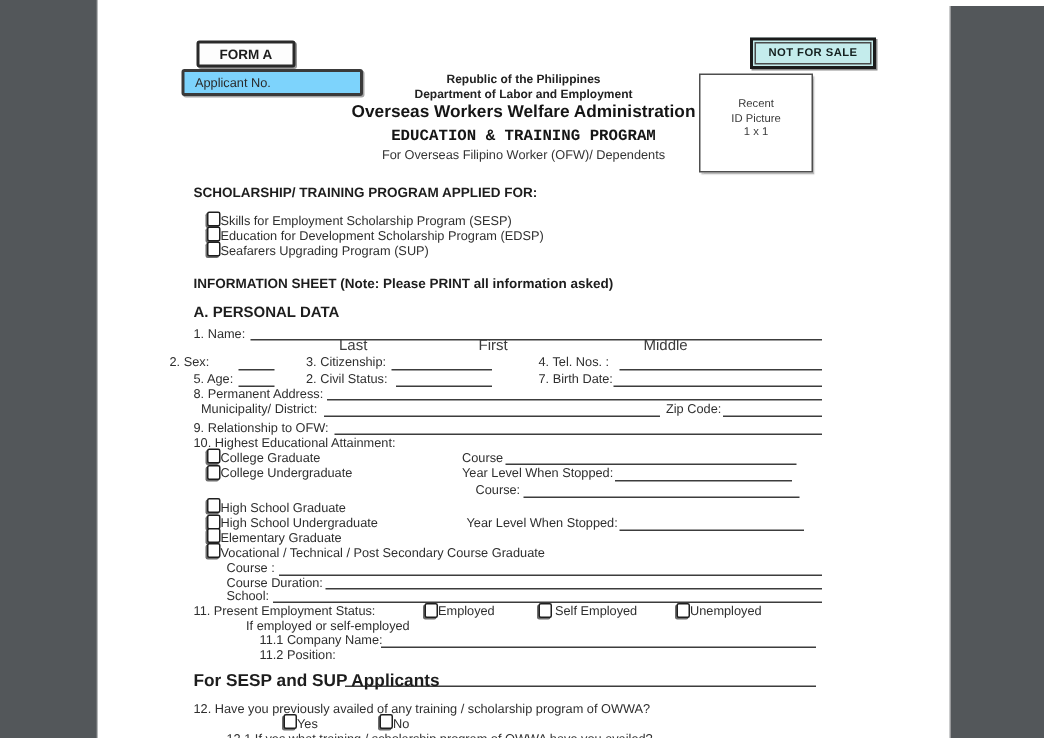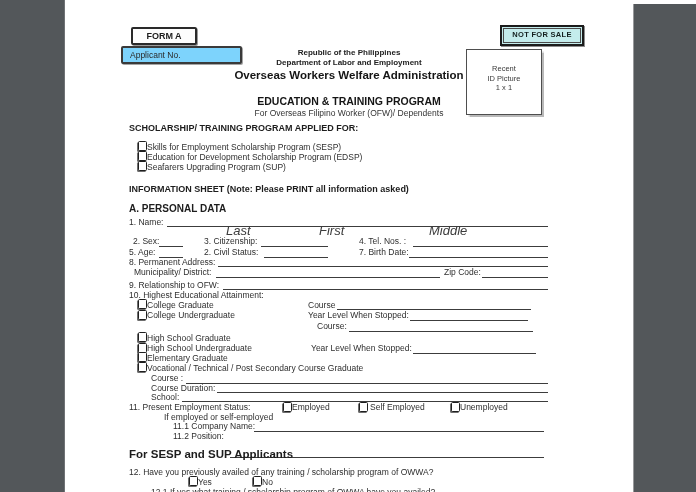--- a/index.html
+++ b/index.html
@@ -44,30 +44,30 @@
   .idbox{
     position:absolute;left:401px;top:49px;width:76px;height:66px;
     border:1.5px solid #4e4e4e;background:#ffffff;box-shadow:1.5px 1.5px 1px #b9b9b9;
     box-sizing:border-box;text-align:center;padding-top:14px;
     font-size:7.5px;line-height:9.5px;color:#3a3a3a;
   }
   
   .hdr{position:absolute;left:0;right:0;top:48px;text-align:center;}
   .hdr .h8{font-size:8px;font-weight:bold;line-height:10px;color:#222;}
   .hdr .h12{font-size:11.5px;font-weight:bold;line-height:12px;margin-top:1px;color:#151515;}
-  .hdr .h10{font-size:10.5px;font-weight:bold;line-height:11px;margin-top:15px;color:#151515;}
+  .hdr .h10{font-size:10.5px;font-weight:bold;line-height:11px;margin-top:5px;color:#151515;font-family:Liberation Mono, monospace;}
   .hdr .h85{font-size:8.5px;line-height:10px;margin-top:1px;color:#333;}
   
   .r{position:absolute;left:0;width:570px;height:10px;font-size:8.5px;line-height:10px;white-space:nowrap;}
   .t{position:absolute;top:0;}
   .b{font-weight:bold;color:#1d1d1d;}
   .s9{font-size:9px;}
   .s10{font-size:10px;}
   .s115{font-size:11.5px;line-height:13px;}
-  .i{font-style:italic;font-size:13px;color:#3c3c3c;}
+  .i{font-size:10px;color:#3c3c3c;}
   .ln{position:absolute;bottom:0;height:0;border-bottom:1px solid #3c3c3c;}
   .cb{
     position:absolute;bottom:1px;width:7px;height:8px;background:#fff;
     border:1px solid #1f1f1f;border-radius:1.5px;box-shadow:-1px 1px 0 #6e6e6e;
   }
 </style>
 </head>
 <body>
 
 <div class="viewer">
@@ -122,21 +122,21 @@
       <span class="t" style="left:64px">1. Name:</span>
       <span class="ln" style="left:102px;width:381px"></span>
     </div>
     <div class="r" style="top:226px">
       <span class="t i" style="left:161px">Last</span>
       <span class="t i" style="left:254px">First</span>
       <span class="t i" style="left:364px">Middle</span>
     </div>
 
     <div class="r" style="top:236px;height:11px">
-      <span class="t" style="left:68px">2. Sex:</span>
+      <span class="t" style="left:48px">2. Sex:</span>
       <span class="ln" style="left:94px;width:24px"></span>
       <span class="t" style="left:139px">3. Citizenship:</span>
       <span class="ln" style="left:196px;width:67px"></span>
       <span class="t" style="left:294px">4. Tel. Nos. :</span>
       <span class="ln" style="left:348px;width:135px"></span>
     </div>
 
     <div class="r" style="top:247px;height:11px">
       <span class="t" style="left:64px">5. Age:</span>
       <span class="ln" style="left:94px;width:24px"></span>

